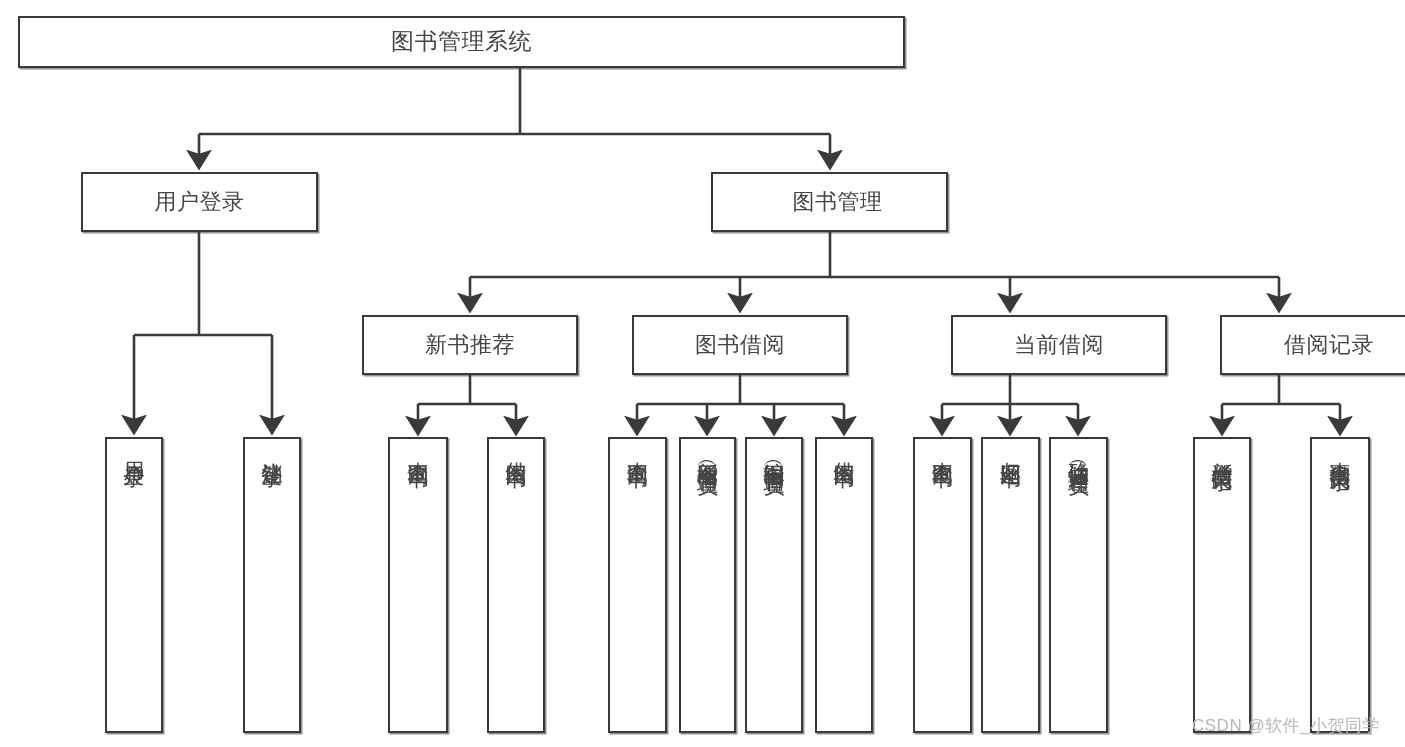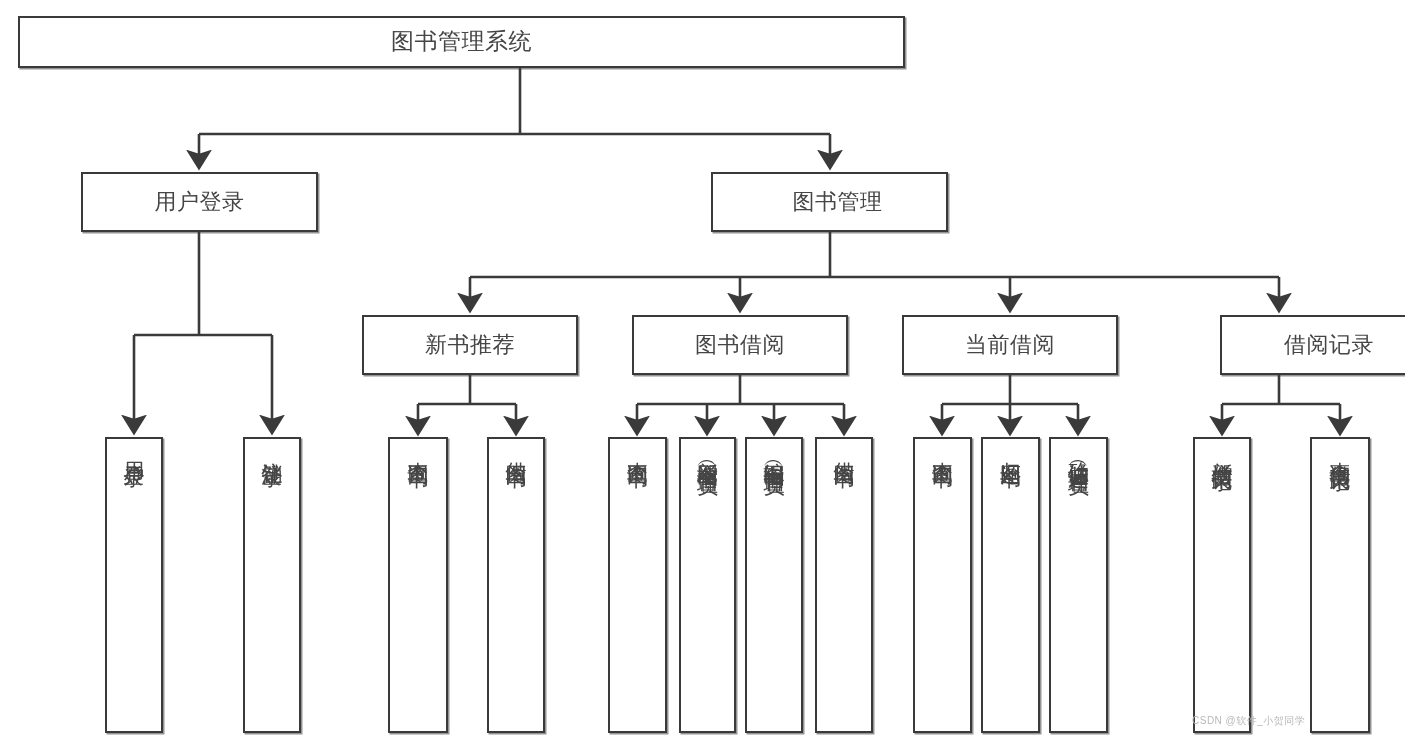--- a/index.html
+++ b/index.html
@@ -60,21 +60,21 @@
   .node.vert .label {
     writing-mode: vertical-rl;
     text-orientation: upright;
     font-size: 21px;
     line-height: 1.05;
     letter-spacing: 2px;
     white-space: nowrap;
   }
   .watermark {
     position: absolute;
-    font-size: 10px;
+    font-size: 17px;
     color: #b8b8b8;
     white-space: nowrap;
     letter-spacing: 0.5px;
   }
 </style>
 </head>
 <body>
 
 <div id="canvas">
 
@@ -138,21 +138,21 @@
   <div class="node horiz" style="left:711px; top:172px; width:237px; height:60px;padding-left:16px;">
     <span class="label">图书管理</span>
   </div>
 
   <div class="node horiz" style="left:632px; top:315px; width:216px; height:60px;">
     <span class="label">图书借阅</span>
   </div>
   <div class="node horiz" style="left:362px; top:315px; width:216px; height:60px;">
     <span class="label">新书推荐</span>
   </div>
-  <div class="node horiz" style="left:902px; top:315px; width:216px; height:60px;">
+  <div class="node horiz" style="left:951px; top:315px; width:216px; height:60px;">
     <span class="label">当前借阅</span>
   </div>
   <div class="node horiz" style="left:1220px; top:315px; width:218px; height:60px;">
     <span class="label">借阅记录</span>
   </div>
 
   <div class="node vert" style="left:105px; top:437px; width:58px; height:296px;">
     <span class="label">用户登录</span>
   </div>
   <div class="node vert" style="left:243px; top:437px; width:58px; height:296px;">

